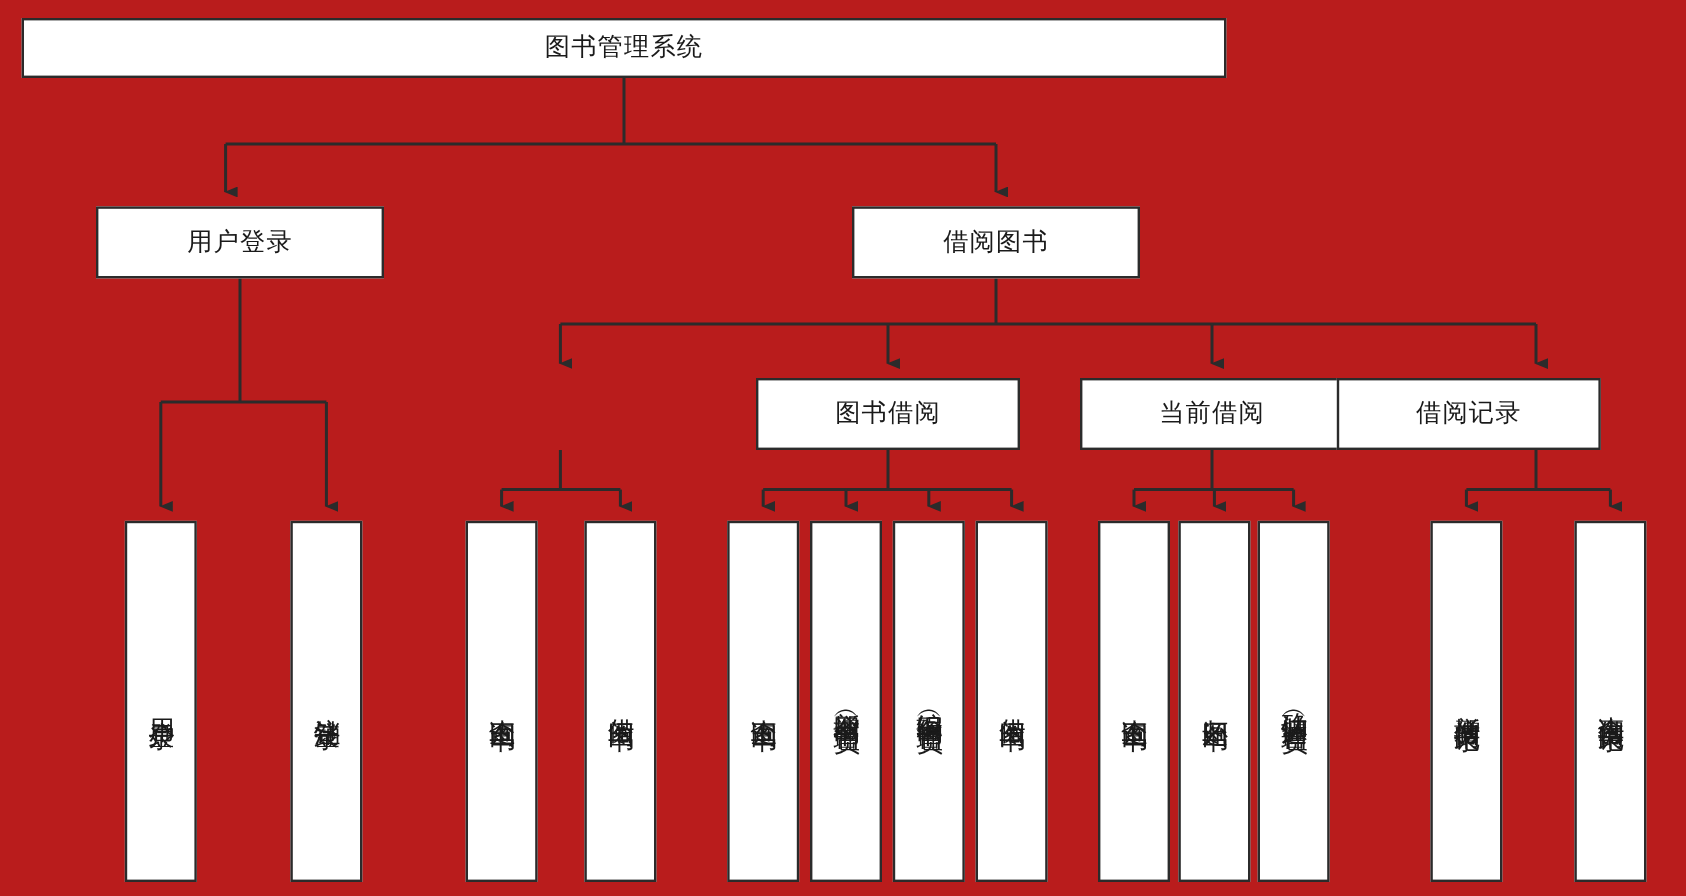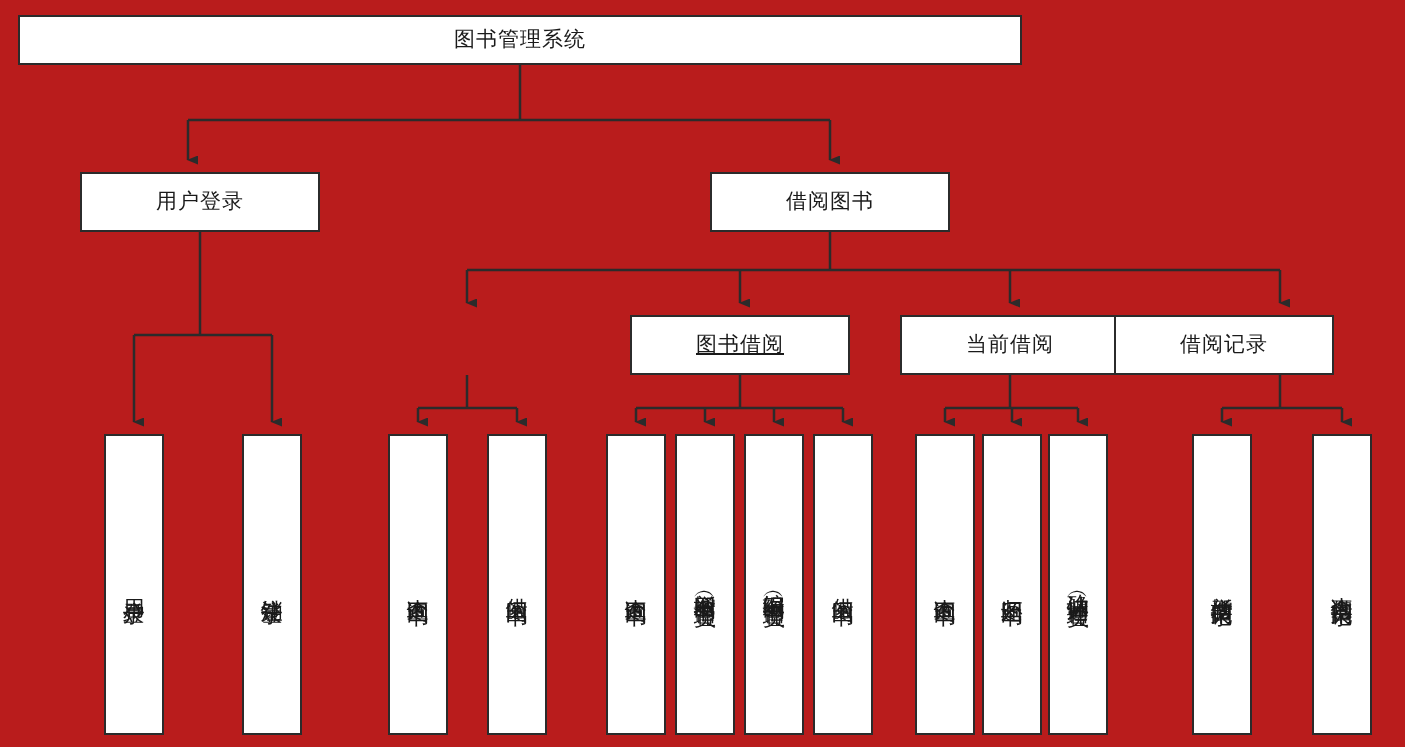--- a/index.html
+++ b/index.html
@@ -126,21 +126,21 @@
     <span class="label">图书管理系统</span>
   </div>
 
   <div class="node horiz" style="left:80px; top:172px; width:240px; height:60px;">
     <span class="label">用户登录</span>
   </div>
   <div class="node horiz" style="left:710px; top:172px; width:240px; height:60px;">
     <span class="label">借阅图书</span>
   </div>
 
-  <div class="node horiz" style="left:630px; top:315px; width:220px; height:60px;text-decoration:underline;">
+  <div class="node horiz" style="left:630px; top:315px; width:220px; height:60px;">
     <span class="label">图书借阅</span>
   </div>
   <div class="node horiz" style="left:900px; top:315px; width:220px; height:60px;">
     <span class="label">当前借阅</span>
   </div>
   <div class="node horiz" style="left:1114px; top:315px; width:220px; height:60px;">
     <span class="label">借阅记录</span>
   </div>
 
   <div class="node vert" style="left:104px; top:434px; width:60px; height:301px;">

